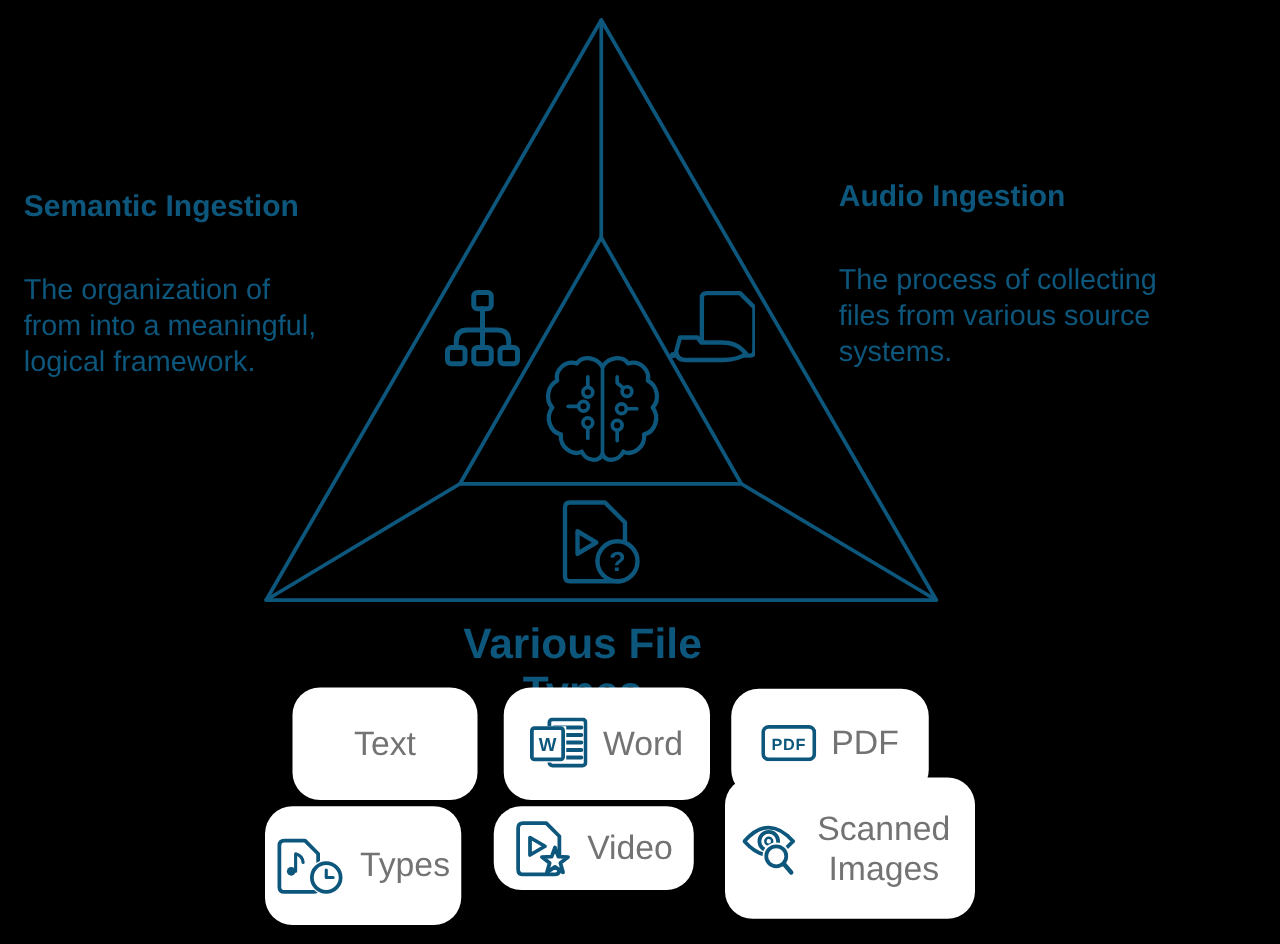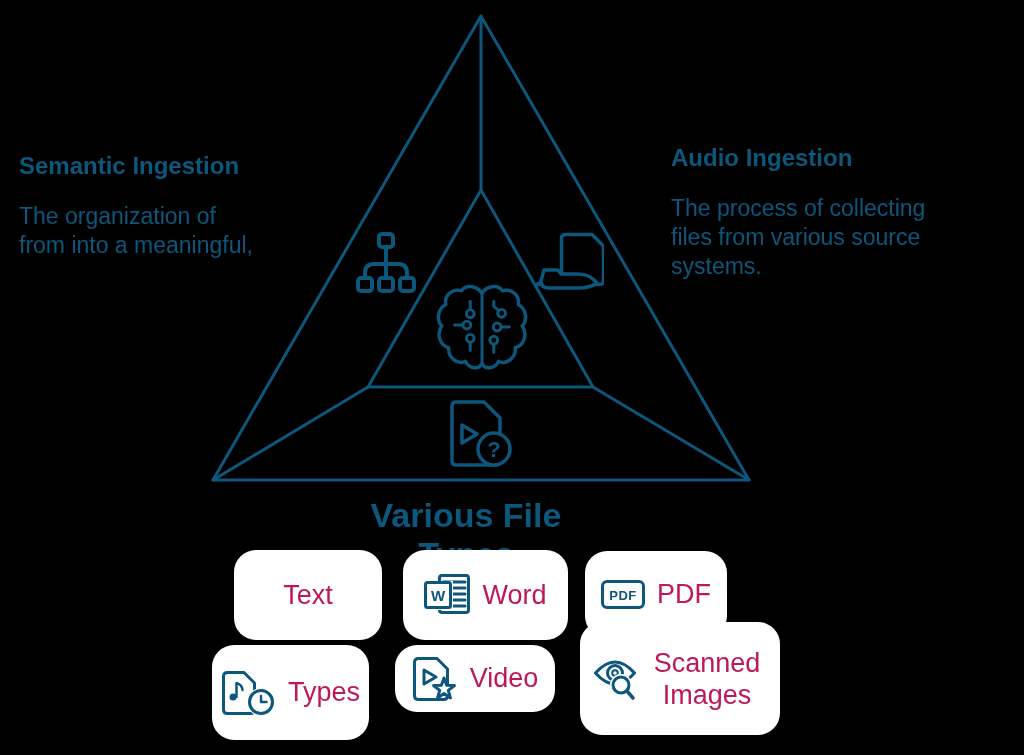--- a/index.html
+++ b/index.html
@@ -7,33 +7,33 @@
     position:relative;width:1024px;height:755px;background:#000;overflow:hidden;
     font-family:"Liberation Sans","DejaVu Sans",sans-serif;color:#0d567c;
   }
   .abs{position:absolute;}
   svg{display:block;}
   .stroke{fill:none;stroke:#0d567c;stroke-linecap:round;stroke-linejoin:round;}
 
   
   .callout{position:absolute;width:320px;}
   .callout-title{font-size:24px;font-weight:bold;line-height:28px;}
-  .callout-body{margin-top:22px;font-size:23px;line-height:29px;font-weight:normal;}
+  .callout-body{margin-top:37px;font-size:23px;line-height:29px;font-weight:normal;}
 
   
   #various-label{
     position:absolute;left:330px;top:496px;width:272px;text-align:center;
     font-size:34px;font-weight:bold;
   }
 
   
   .card{
     position:absolute;background:#fff;border-radius:22px;
     display:flex;align-items:center;justify-content:center;gap:12px;
-    color:#be185d;font-size:27px;
+    color:#737373;font-size:27px;
   }
   .card .lbl{white-space:nowrap;}
   .card.wrap .lbl{white-space:normal;width:118px;text-align:center;line-height:32px;}
 
   svg text{font-family:"Liberation Sans","DejaVu Sans",sans-serif;font-weight:bold;fill:#0d567c;}
 </style>
 </head>
 <body>
 
 <div id="stage">
@@ -81,20 +81,21 @@
     <path class="stroke" stroke-width="3.5" d="M18 26 L33 35 L18 44 Z"></path>
     <circle cx="50" cy="50" r="16" fill="#000" stroke="#0d567c" stroke-width="3.5"></circle>
     <text x="50" y="58" font-size="22" text-anchor="middle">?</text>
   </svg>
 
   <div class="callout" style="left:19px;top:152px">
     <div class="callout-title">Semantic Ingestion</div>
     <div class="callout-body">
       <div>The organization of</div>
       <div>from into a meaningful,</div>
+      <div>logical framework.</div>
     </div>
   </div>
 
   <div class="callout" style="left:671px;top:144px">
     <div class="callout-title">Audio Ingestion</div>
     <div class="callout-body">
       <div>The process of collecting</div>
       <div>files from various source</div>
       <div>systems.</div>
     </div>
@@ -110,21 +111,21 @@
     <svg width="46" height="42" viewBox="0 0 46 42">
       <rect class="stroke" stroke-width="3" x="15.5" y="1.5" width="29" height="37" rx="2.5"></rect>
       <path class="stroke" stroke-width="3.2" d="M19 8 H41 M19 14 H41 M19 20 H41 M19 26 H41 M19 32 H41"></path>
       <rect x="-1" y="7" width="30" height="29" fill="#fff"></rect>
       <rect x="1.5" y="8.5" width="25" height="25" rx="2" fill="#fff" stroke="#0d567c" stroke-width="3"></rect>
       <text x="14" y="27" font-size="15" text-anchor="middle">W</text>
     </svg>
     <span class="lbl">Word</span>
   </div>
 
-  <div class="card" style="left:585px;top:551px;width:142px;height:87px">
+  <div class="card" style="left:585px;top:551px;width:158px;height:87px">
     <svg width="44" height="29" viewBox="0 0 44 29">
       <rect class="stroke" stroke-width="3" x="1.5" y="1.5" width="41" height="26" rx="4.5"></rect>
       <text x="22" y="20" font-size="13" text-anchor="middle" letter-spacing="0.5">PDF</text>
     </svg>
     <span class="lbl">PDF</span>
   </div>
 
   <div class="card" style="left:212px;top:645px;width:157px;height:95px">
     <svg width="55" height="46" viewBox="0 0 55 46">
       <path class="stroke" stroke-width="3" d="M6.5 2.5 H23 L33.5 13 V39.5 Q33.5 43.5 29.5 43.5 H6.5 Q2.5 43.5 2.5 39.5 V6.5 Q2.5 2.5 6.5 2.5 Z"></path>

